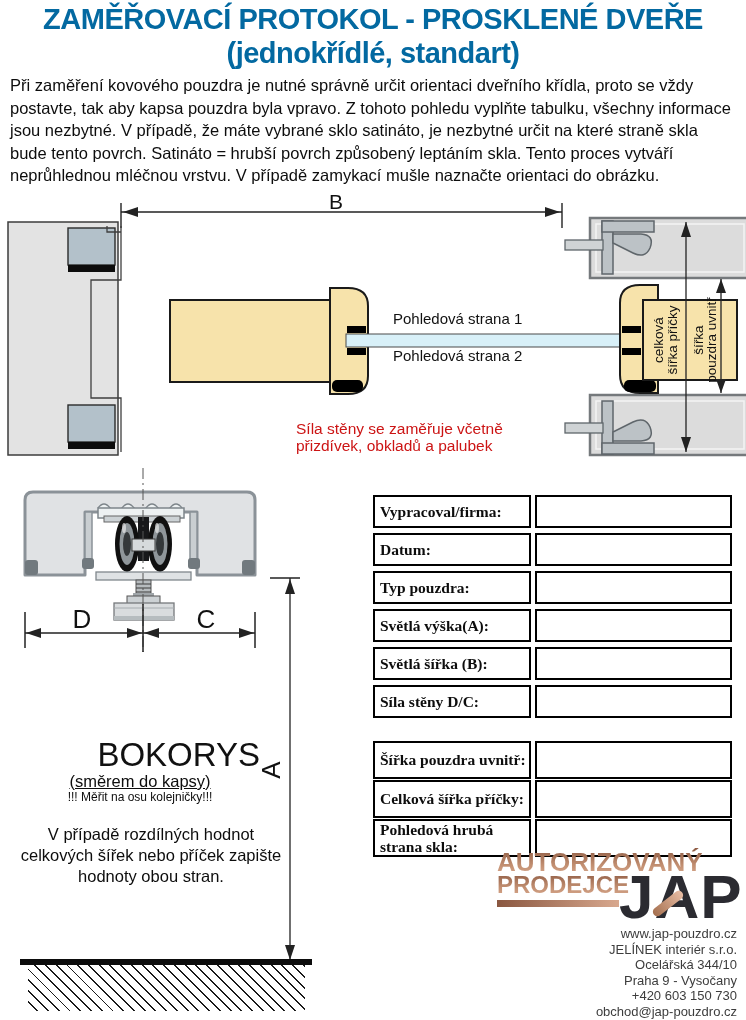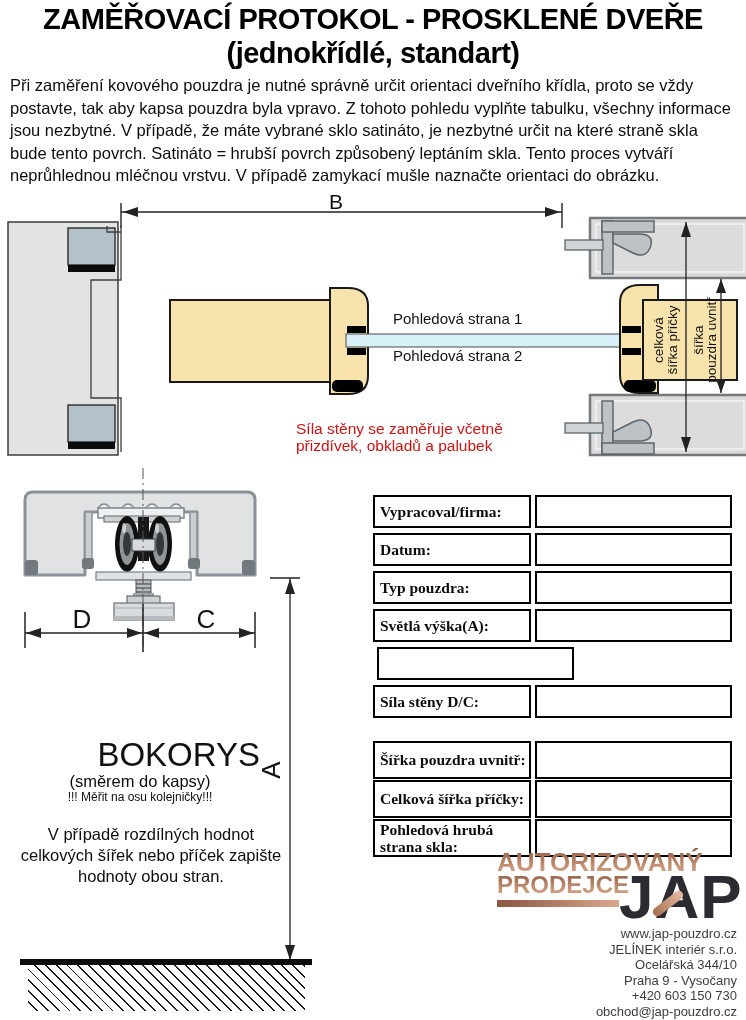--- a/index.html
+++ b/index.html
@@ -2,21 +2,21 @@
 <html><head>
 <meta charset="utf-8">
 <style>
   html,body{margin:0;padding:0;background:#fff;}
   .page{position:relative;width:746px;height:1020px;background:#fff;overflow:hidden;
         font-family:"Liberation Sans",sans-serif;color:#0d0d0d;}
   .abs{position:absolute;}
 
   
   .title{top:2px;left:0;width:746px;text-align:center;font-weight:bold;
-         font-size:29px;line-height:34px;letter-spacing:-0.5px;color:#000000;}
+         font-size:29px;line-height:34px;letter-spacing:-0.5px;color:#0369a1;}
 
   
   .intro{top:74px;left:10px;width:728px;font-size:16.5px;line-height:22.6px;color:#0d0d0d;}
 
   
   svg text{font-family:"Liberation Sans",sans-serif;fill:#111;}
   .dimtext{font-size:21px;}
   .dimtext-big{font-size:26px;}
   .rot-label{font-size:13.5px;}
   .side-label{font-size:15px;}
@@ -27,21 +27,21 @@
   .form-row{display:flex;margin-bottom:5px;}
   .form-row.tight{margin-bottom:1px;}
   .form-label{box-sizing:border-box;width:158px;border:2px solid #000;background:#fff;
               font-weight:bold;font-size:15.5px;line-height:17.5px;
               display:flex;align-items:center;padding:1px 2px 1px 5px;}
   .form-value{box-sizing:border-box;width:197px;margin-left:4px;border:2px solid #000;background:#fff;}
   .h33{height:33px;} .h38{height:38px;}
 
   
   .bok-title{top:736px;left:20px;width:240px;text-align:right;font-size:33px;color:#111;}
-  .bok-sub{top:772px;left:20px;width:240px;text-align:center;font-size:16.5px;}
+  .bok-sub{top:772px;left:20px;width:240px;text-align:center;font-size:16.5px;text-decoration:underline;}
   .bok-warn{top:790px;left:5px;width:270px;text-align:center;font-size:12px;}
   .bok-note{top:824px;left:15px;width:272px;text-align:center;font-size:16.5px;line-height:21px;}
 
   
   .floor-line{top:959px;left:20px;width:292px;height:6px;background:#0c0c0c;}
   .floor-hatch{top:965px;left:28px;width:277px;height:46px;
     background:repeating-linear-gradient(45deg,transparent 0 6.2px,#1a1a1a 6.2px 7.6px);}
 
   
   .auth1{top:847px;left:497px;font-size:26px;font-weight:bold;letter-spacing:0;
@@ -237,20 +237,21 @@
     </div>
     <div class="form-row">
       <div class="form-label h33">Typ pouzdra:</div>
       <div class="form-value h33"></div>
     </div>
     <div class="form-row">
       <div class="form-label h33">Světlá výška(A):</div>
       <div class="form-value h33"></div>
     </div>
     <div class="form-row">
+      <div class="form-label h33">Světlá šířka (B):</div>
       <div class="form-value h33"></div>
     </div>
     <div class="form-row" style="margin-bottom:23px;">
       <div class="form-label h33">Síla stěny D/C:</div>
       <div class="form-value h33"></div>
     </div>
     <div class="form-row tight">
       <div class="form-label h38">Šířka pouzdra uvnitř:</div>
       <div class="form-value h38"></div>
     </div>

